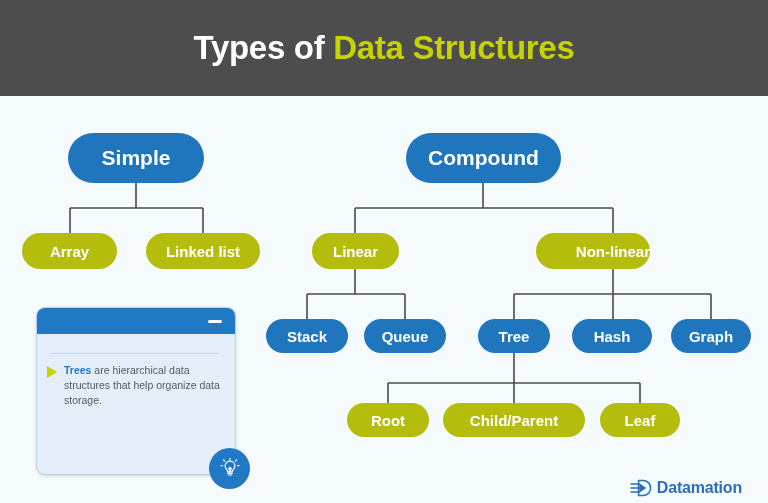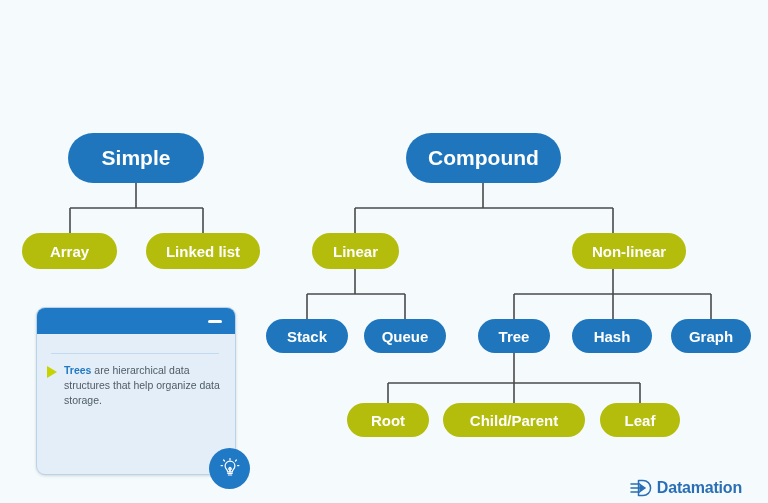--- a/index.html
+++ b/index.html
@@ -157,20 +157,25 @@
     font-weight: bold;
     color: #2a6fb5;
     letter-spacing: -0.2px;
   }
 </style>
 </head>
 <body>
 
 <div id="page">
 
+  <div id="header">
+    <div id="header-title">
+      <span class="title-main">Types of </span><span class="title-accent">Data Structures</span>
+    </div>
+  </div>
 
   <div id="diagram">
 
     <svg id="connectors" viewBox="0 0 768 407" width="768" height="407" fill="none">
       <g stroke="#4a4a4a" stroke-width="1.6" fill="none" shape-rendering="geometricPrecision">
 
         <path d="M136,75 L136,100"></path>
         <path d="M70,100 L203,100"></path>
         <path d="M70,100 L70,125"></path>
         <path d="M203,100 L203,125"></path>
@@ -212,21 +217,21 @@
     </div>
 
     <div class="node green lvl2" style="left:22px; top:125px; width:95px;">
       <span>Array</span>
     </div>
 
     <div class="node green lvl2" style="left:312px; top:125px; width:87px;">
       <span>Linear</span>
     </div>
 
-    <div class="node green lvl2" style="left:572px; top:125px; width:114px;">
+    <div class="node green lvl2" style="left:536px; top:125px; width:114px;justify-content:flex-end;">
       <span>Non-linear</span>
     </div>
 
     <div class="node blue lvl3" style="left:266px; top:211px; width:82px;">
       <span>Stack</span>
     </div>
 
     <div class="node blue lvl3" style="left:364px; top:211px; width:82px;">
       <span>Queue</span>
     </div>

